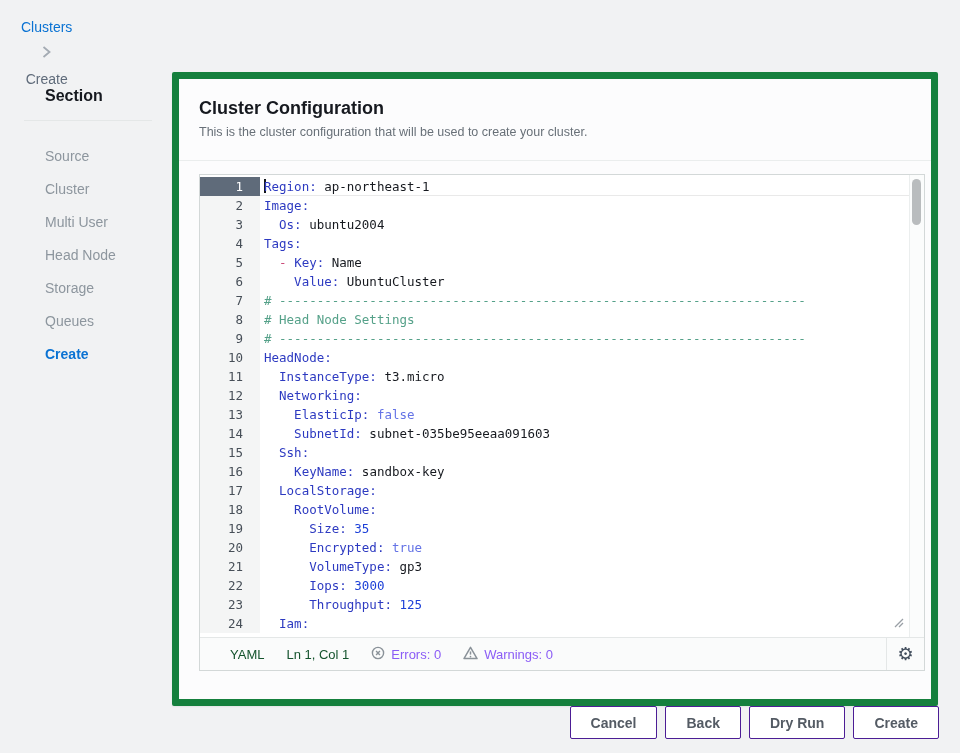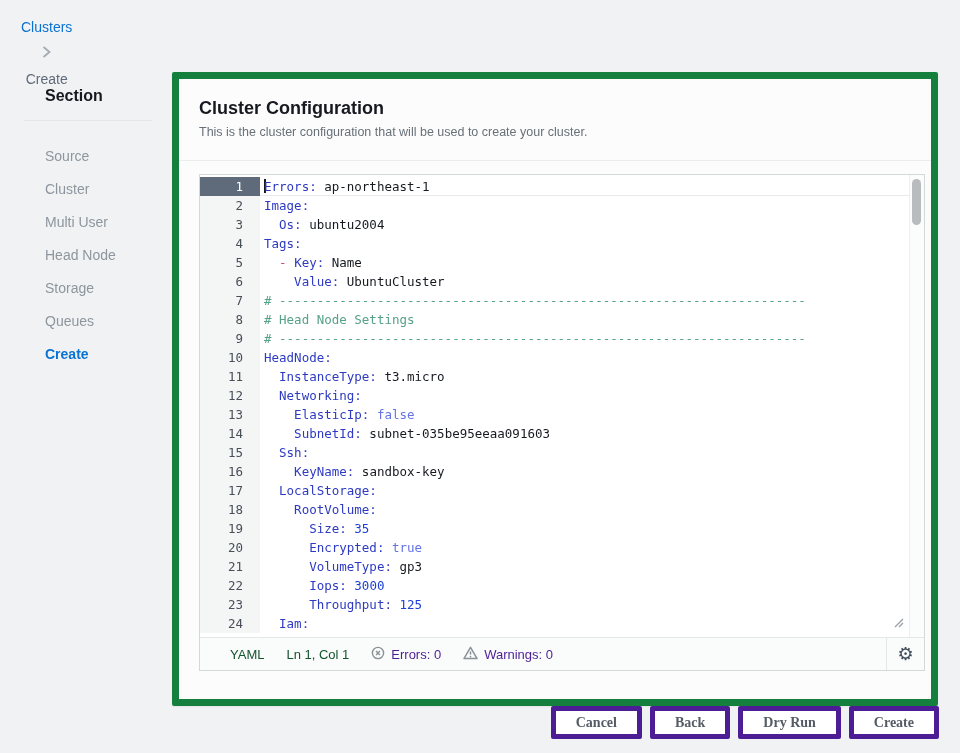--- a/index.html
+++ b/index.html
@@ -45,35 +45,35 @@
   .tok-comment{color:var(--tok-comment);} .tok-dash{color:var(--tok-dash);}
   .cursor{display:inline-block;width:2px;height:14px;background:#16191f;vertical-align:-2px;margin-right:-2px;}
   .scrollbar{position:absolute;top:0;right:0;bottom:0;width:15px;background:#fbfcfc;border-left:1px solid #ebeeee;}
   .scroll-thumb{position:absolute;top:4px;right:3px;width:9px;height:46px;border-radius:5px;background:#b9bcbe;cursor:pointer;}
   .resize-handle{position:absolute;right:20px;bottom:5px;cursor:nwse-resize;}
 
   
   .status-bar{position:relative;height:33px;border-top:1px solid #e4e7e7;background:#fafbfb;
               display:flex;align-items:center;padding-left:30px;gap:22px;font-size:13px;}
   .status-strong{color:#14532d;}
-  .status-dim{color:#4c1d95;display:flex;align-items:center;gap:6px;}
+  .status-dim{color:#8b5cf6;display:flex;align-items:center;gap:6px;}
   .gear-cell{position:absolute;right:0;top:0;bottom:0;width:38px;border-left:1px solid #e4e7e7;
              display:flex;align-items:center;justify-content:center;cursor:pointer;}
   .gear-glyph{font-size:18px;color:#414d5c;line-height:1;}
 
   
   .toggle-row{position:absolute;left:20px;top:596px;display:flex;align-items:center;gap:12px;}
   .toggle{position:relative;width:24px;height:14px;border-radius:7px;background:var(--toggle-off);cursor:pointer;flex:none;}
   .toggle-knob{position:absolute;left:2px;top:2px;width:10px;height:10px;border-radius:50%;background:#fff;}
   .toggle-label{font-size:14px;color:#16191f;}
 
   
   .actions{position:absolute;right:21px;top:706px;display:flex;gap:8px;}
-  .btn{height:33px;padding:0 20px;background:#fff;border:5px solid #4c1d95;border-radius:2px;
-       font-family:Liberation Serif, serif;font-size:14px;font-weight:700;color:#545b64;cursor:pointer;}
+  .btn{height:33px;padding:0 20px;background:#fff;border:1px solid #4c1d95;border-radius:2px;
+       font-family:Liberation Sans, sans-serif;font-size:14px;font-weight:700;color:#545b64;cursor:pointer;}
 </style>
 </head>
 <body>
 
 <div id="page">
 
   <nav class="breadcrumb">
     <a class="crumb-link" href="#">Clusters</a>
     <span>
       <svg width="9" height="12" viewBox="0 0 9 12">
@@ -99,21 +99,21 @@
 
   <section class="card">
     <div class="card-header">
       <div class="card-title">Cluster Configuration</div>
       <div class="card-desc">This is the cluster configuration that will be used to create your cluster.</div>
     </div>
 
     <div class="editor-box">
       <div class="editor">
         <div class="ed-rows">
-            <div class="ed-row active"><div class="gutter">1</div><div class="code"><span class="cursor"></span><span class="tok-key">Errors:</span><span class="tok-plain"> ap-northeast-1</span></div></div>
+            <div class="ed-row active"><div class="gutter">1</div><div class="code"><span class="cursor"></span><span class="tok-key">Region:</span><span class="tok-plain"> ap-northeast-1</span></div></div>
             <div class="ed-row"><div class="gutter">2</div><div class="code"><span class="tok-key">Image:</span></div></div>
             <div class="ed-row"><div class="gutter">3</div><div class="code"><span class="tok-plain">  </span><span class="tok-key">Os:</span><span class="tok-plain"> ubuntu2004</span></div></div>
             <div class="ed-row"><div class="gutter">4</div><div class="code"><span class="tok-key">Tags:</span></div></div>
             <div class="ed-row"><div class="gutter">5</div><div class="code"><span class="tok-plain">  </span><span class="tok-dash">-</span><span class="tok-plain"> </span><span class="tok-key">Key:</span><span class="tok-plain"> Name</span></div></div>
             <div class="ed-row"><div class="gutter">6</div><div class="code"><span class="tok-plain">    </span><span class="tok-key">Value:</span><span class="tok-plain"> UbuntuCluster</span></div></div>
             <div class="ed-row"><div class="gutter">7</div><div class="code"><span class="tok-comment"># ----------------------------------------------------------------------</span></div></div>
             <div class="ed-row"><div class="gutter">8</div><div class="code"><span class="tok-comment"># Head Node Settings</span></div></div>
             <div class="ed-row"><div class="gutter">9</div><div class="code"><span class="tok-comment"># ----------------------------------------------------------------------</span></div></div>
             <div class="ed-row"><div class="gutter">10</div><div class="code"><span class="tok-key">HeadNode:</span></div></div>
             <div class="ed-row"><div class="gutter">11</div><div class="code"><span class="tok-plain">  </span><span class="tok-key">InstanceType:</span><span class="tok-plain"> t3.micro</span></div></div>

